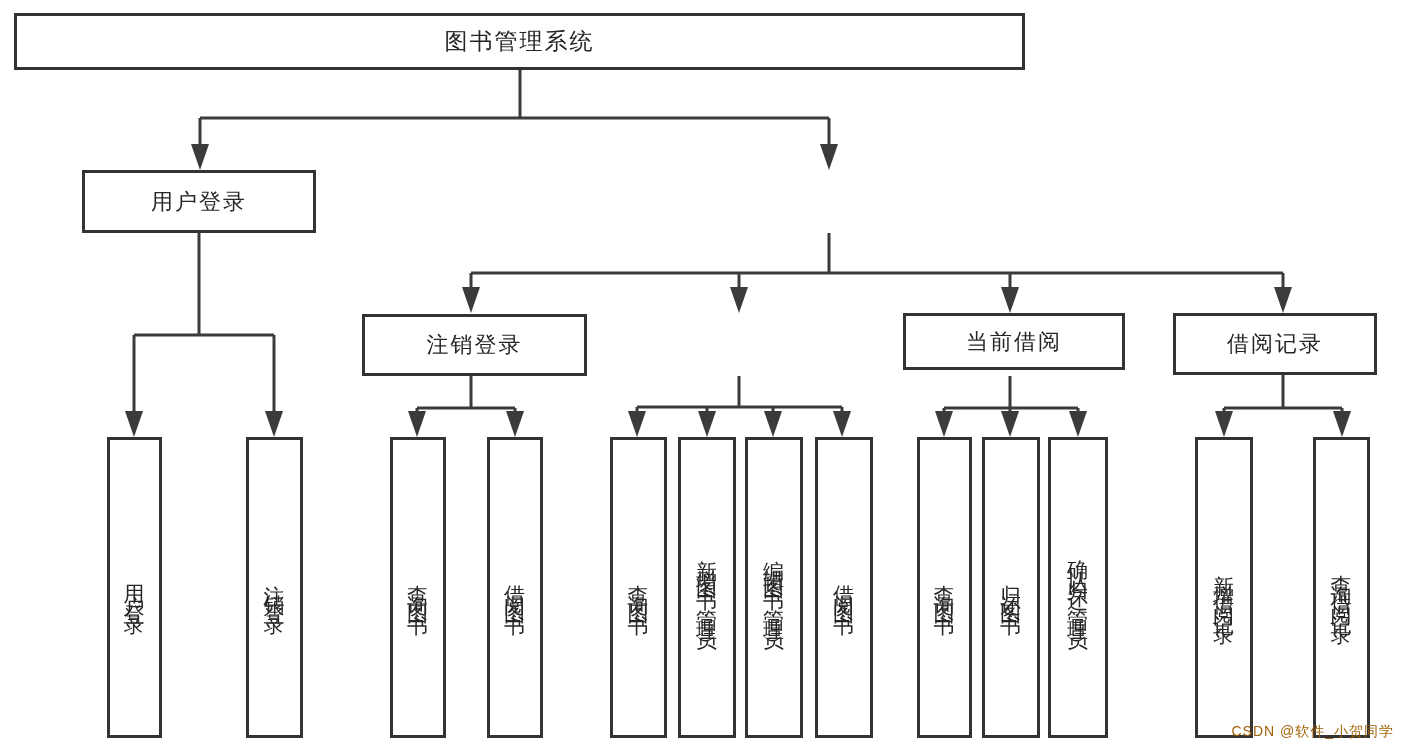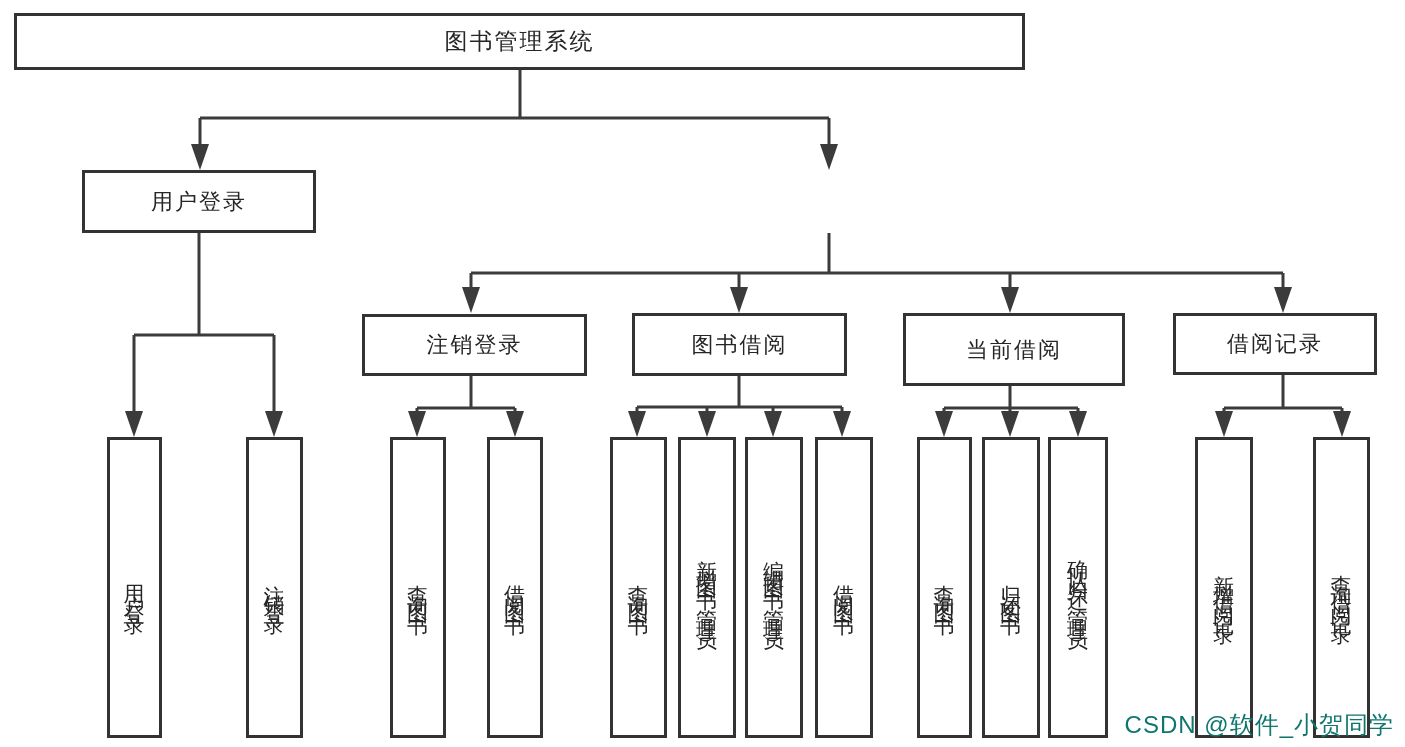--- a/index.html
+++ b/index.html
@@ -57,23 +57,23 @@
     font-size: 21px;
     line-height: 1;
     letter-spacing: 10px;
     color: #262626;
     max-height: 295px;
   }
   .watermark {
     position: absolute;
     right: 11px;
     bottom: 6px;
-    font-size: 24px;
+    font-size: 14px;
     letter-spacing: 1px;
-    color: #0f766e;
+    color: #a16207;
     z-index: 3;
     white-space: nowrap;
   }
 </style>
 </head>
 <body>
 
 <div class="stage">
 
   <svg class="connectors" viewBox="0 0 1405 747" xmlns="http://www.w3.org/2000/svg">
@@ -120,24 +120,21 @@
     <span class="lbl" style="font-size:23px;">图书管理系统</span>
   </div>
 
   <div class="node" style="left:82px; top:170px; width:234px; height:63px;">
     <span class="lbl">用户登录</span>
   </div>
 
   <div class="node" style="left:362px; top:314px; width:225px; height:62px;">
     <span class="lbl">注销登录</span>
   </div>
-  <div class="node" style="left:632px; top:313px; width:215px; height:63px;">
-    <span class="lbl">图书借阅</span>
-  </div>
-  <div class="node" style="left:903px; top:313px; width:222px; height:73px;">
+  <div class="node" style="left:903px; top:313px; width:222px; height:57px;">
     <span class="lbl">当前借阅</span>
   </div>
   <div class="node" style="left:1173px; top:313px; width:204px; height:62px;">
     <span class="lbl">借阅记录</span>
   </div>
 
   <div class="leaf" style="left:107px; width:55px;">
     <span class="vlbl">用户登录</span>
   </div>
   <div class="leaf" style="left:246px; width:57px;">

